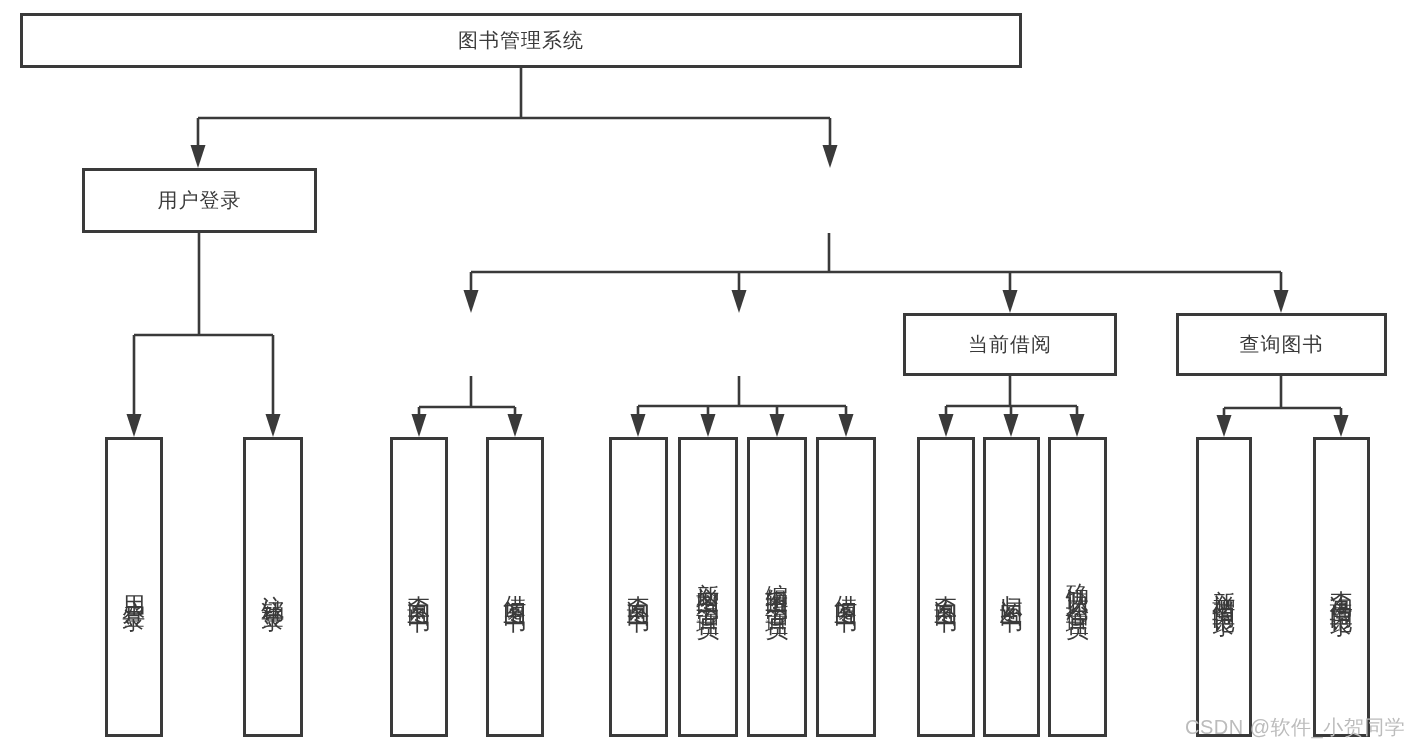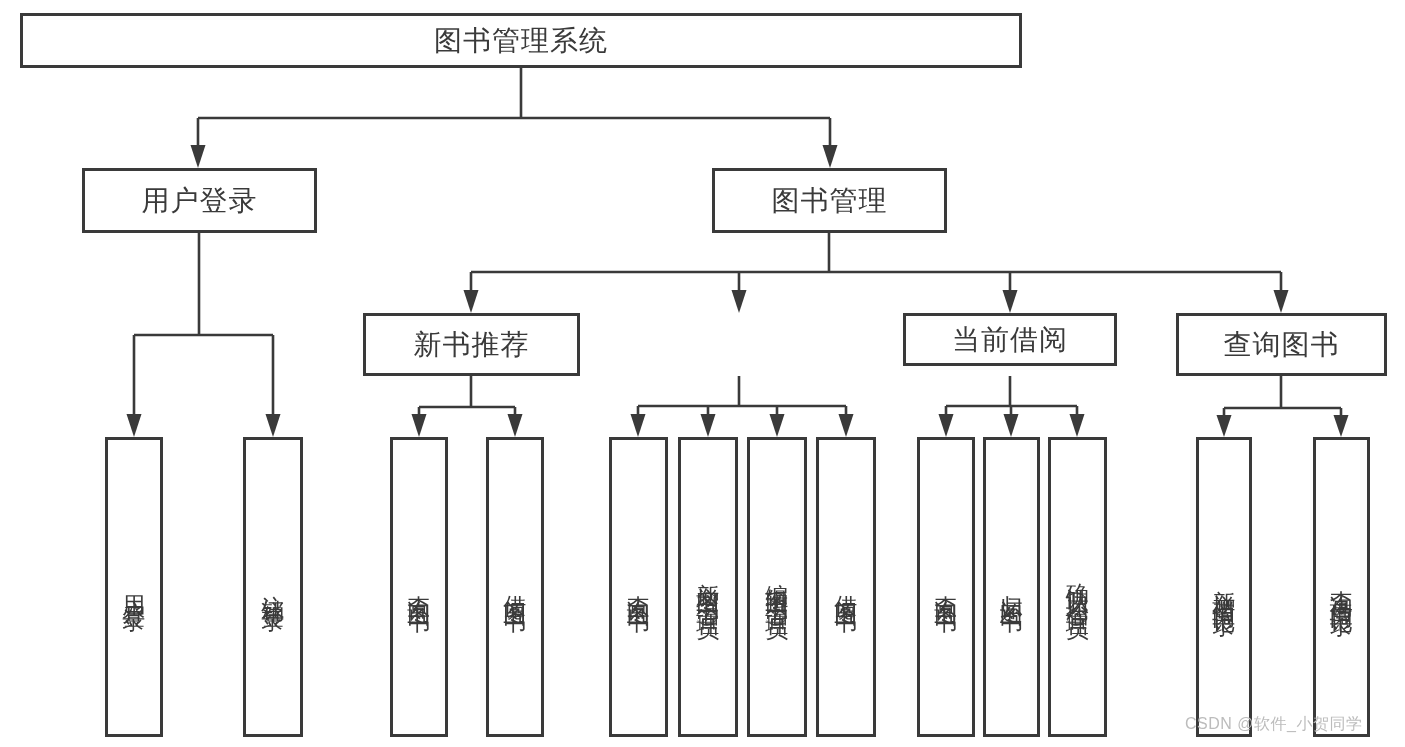--- a/index.html
+++ b/index.html
@@ -21,31 +21,31 @@
   .arrow{fill:var(--line);stroke:none;}
   .node{
     position:absolute;
     box-sizing:border-box;
     border:3px solid var(--line);
     background:#fff;
     display:flex;align-items:center;justify-content:center;
     color:var(--text);
     text-align:center;
   }
-  .node.h{font-size:28px;letter-spacing:1px;white-space:nowrap;}
+  .node.h{font-size:20px;letter-spacing:1px;white-space:nowrap;}
   .node.v{
     writing-mode:vertical-rl;
     font-size:23px;
     letter-spacing:5px;
     line-height:1.15;
   }
   .watermark{
     position:absolute;
     left:1185px;top:714px;
-    font-size:16px;
+    font-size:20px;
     color:var(--wm);
     letter-spacing:0.5px;
     white-space:nowrap;
   }
 </style>
 </head>
 <body>
 
 <div class="canvas">
 
@@ -99,28 +99,22 @@
     </g>
   </svg>
 
   <div class="node h" style="left:20px;top:13px;width:1002px;height:55px">
     <span>图书管理系统</span>
   </div>
 
   <div class="node h" style="left:82px;top:168px;width:235px;height:65px">
     <span>用户登录</span>
   </div>
-  <div class="node h" style="left:712px;top:168px;width:235px;height:65px">
-    <span>图书管理</span>
-  </div>
 
-  <div class="node h" style="left:363px;top:313px;width:217px;height:63px">
-    <span>新书推荐</span>
-  </div>
-  <div class="node h" style="left:903px;top:313px;width:214px;height:53px">
+  <div class="node h" style="left:903px;top:313px;width:214px;height:63px">
     <span>当前借阅</span>
   </div>
   <div class="node h" style="left:1176px;top:313px;width:211px;height:63px">
     <span>查询图书</span>
   </div>
 
   <div class="node v" style="left:105px;top:437px;width:58px;height:300px">
     <span>用户登录</span>
   </div>
   <div class="node v" style="left:243px;top:437px;width:60px;height:300px">

